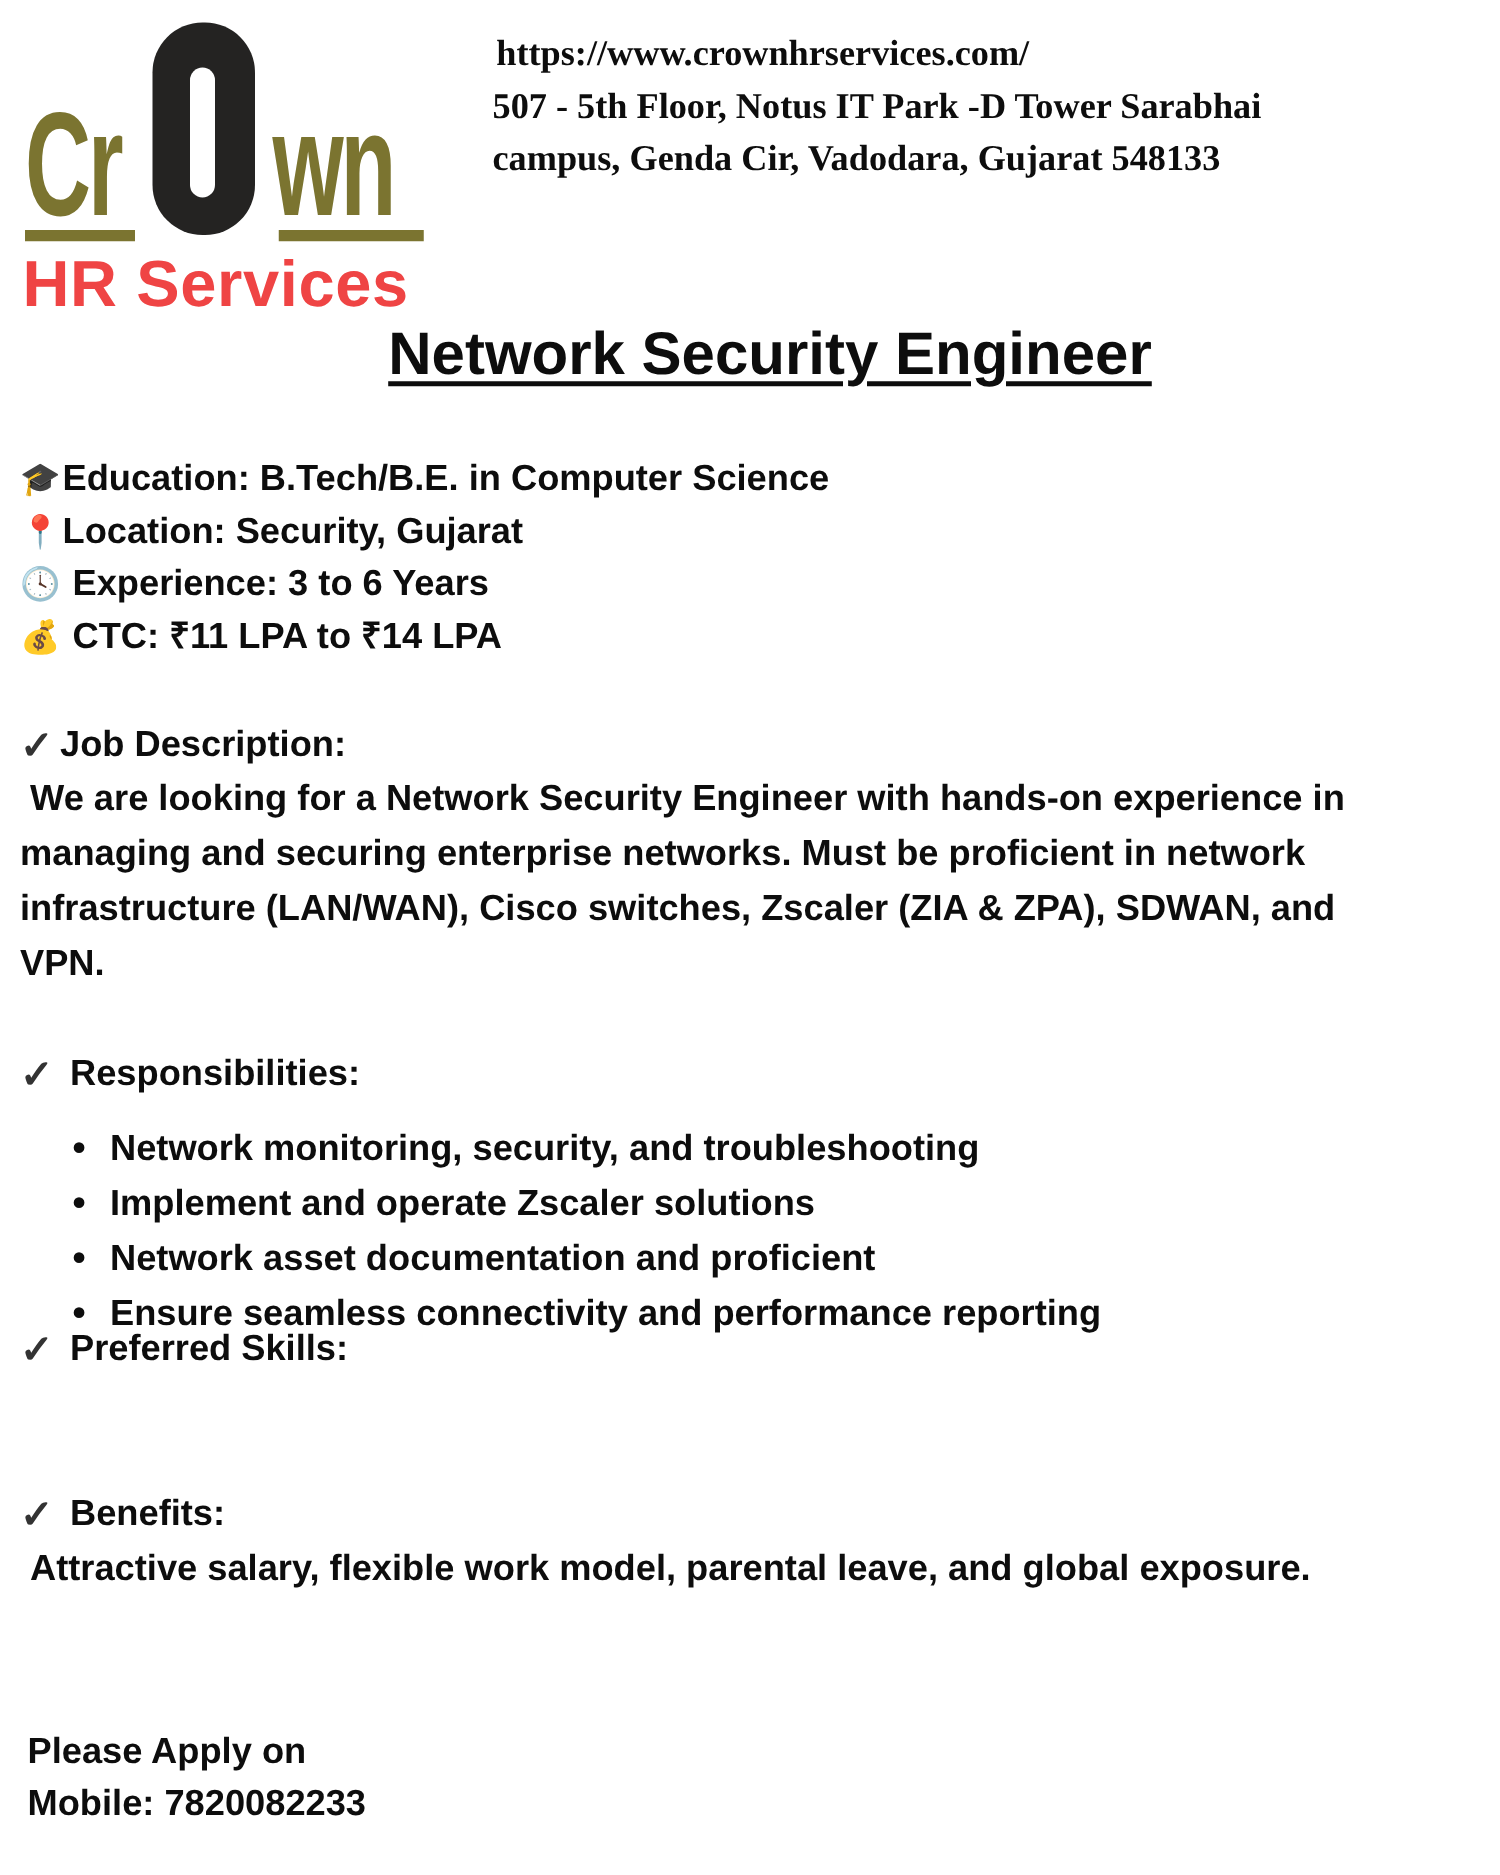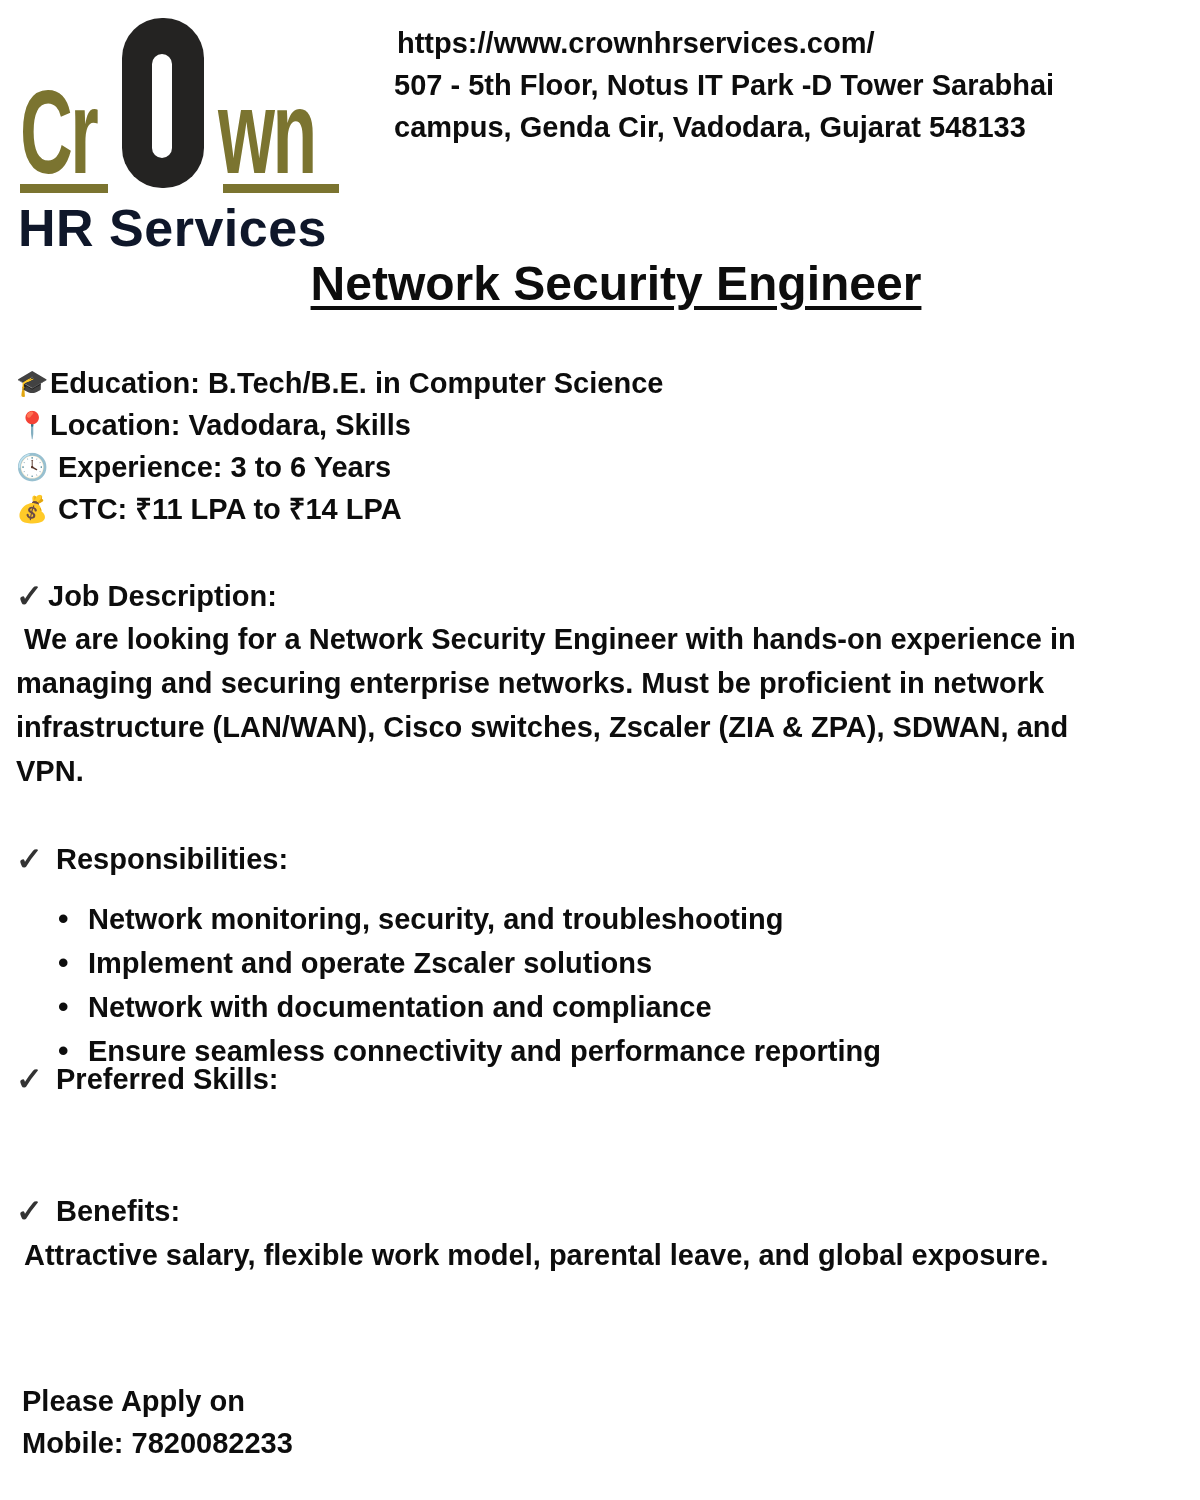--- a/index.html
+++ b/index.html
@@ -13,26 +13,26 @@
         font-weight: bold; color: #7b7430; font-size: 118px; line-height: 100px;
         transform: scaleX(0.62); transform-origin: left top; letter-spacing: -4px; }
   .logo .cr { left: 2px; }
   .logo .wn { left: 200px; }
   .logo .o { position: absolute; left: 104px; top: 4px; width: 82px; height: 170px; background: #242322;
         border-radius: 40px; }
   .logo .o::after { content: ""; position: absolute; left: 30px; top: 36px; width: 20px; height: 104px;
         background: #fff; border-radius: 10px; }
   .logo .bar-l { position: absolute; left: 2px; top: 170px; width: 88px; height: 9px; background: #7b7430; }
   .logo .bar-r { position: absolute; left: 205px; top: 170px; width: 116px; height: 9px; background: #7b7430; }
-  .logo .hr { position: absolute; left: 0; top: 186px; font-size: 52px; font-weight: bold; color: #0f172a;
+  .logo .hr { position: absolute; left: 0; top: 186px; font-size: 52px; font-weight: bold; color: #ef4444;
         line-height: 56px; white-space: nowrap; letter-spacing: 0.5px; text-align: center; }
 
   
   .contact { left: 394px; top: 22px; font-size: 29px; font-weight: bold; line-height: 42px; }
-  .contact div { white-space: nowrap; }
+  .contact div { white-space: nowrap; font-family: Liberation Serif, serif; }
   .contact .url { padding-left: 3px; }
 
   
   .title { left: 0; width: 1232px; top: 256px; text-align: center; font-size: 48px; font-weight: bold;
            text-decoration: underline; text-decoration-thickness: 4px; text-underline-offset: 6px; }
 
   .text { font-size: 29px; font-weight: bold; line-height: 42px; white-space: nowrap; }
   .facts { left: 16px; top: 362px; }
   .facts .row { display: flex; align-items: center; height: 42px; }
   .facts .ico { width: 34px; display: inline-block; font-size: 26px; }
@@ -73,21 +73,21 @@
 
 <div class="abs title">Network Security Engineer</div>
 
 <div class="abs facts text">
   <div class="row">
     <span class="ico">🎓</span>
     <span>Education: B.Tech/B.E. in Computer Science</span>
   </div>
   <div class="row">
     <span class="ico">📍</span>
-    <span>Location: Vadodara, Skills</span>
+    <span>Location: Security, Gujarat</span>
   </div>
   <div class="row">
     <span class="ico" style="width:42px">🕓</span>
     <span>Experience: 3 to 6 Years</span>
   </div>
   <div class="row">
     <span class="ico" style="width:42px">💰</span>
     <span>CTC: ₹11 LPA to ₹14 LPA</span>
   </div>
 </div>
@@ -106,21 +106,21 @@
 </div>
 
 <div class="abs resp text">
   <div class="sec-head">
     <span class="check" style="width:40px">✓</span>
     <span>Responsibilities:</span>
   </div>
   <ul>
     <li>Network monitoring, security, and troubleshooting</li>
     <li>Implement and operate Zscaler solutions</li>
-    <li>Network with documentation and compliance</li>
+    <li>Network asset documentation and proficient</li>
     <li>Ensure seamless connectivity and performance reporting</li>
   </ul>
 </div>
 
 <div class="abs skills text">
   <div class="sec-head">
     <span class="check" style="width:40px">✓</span>
     <span>Preferred Skills:</span>
   </div>
 </div>

